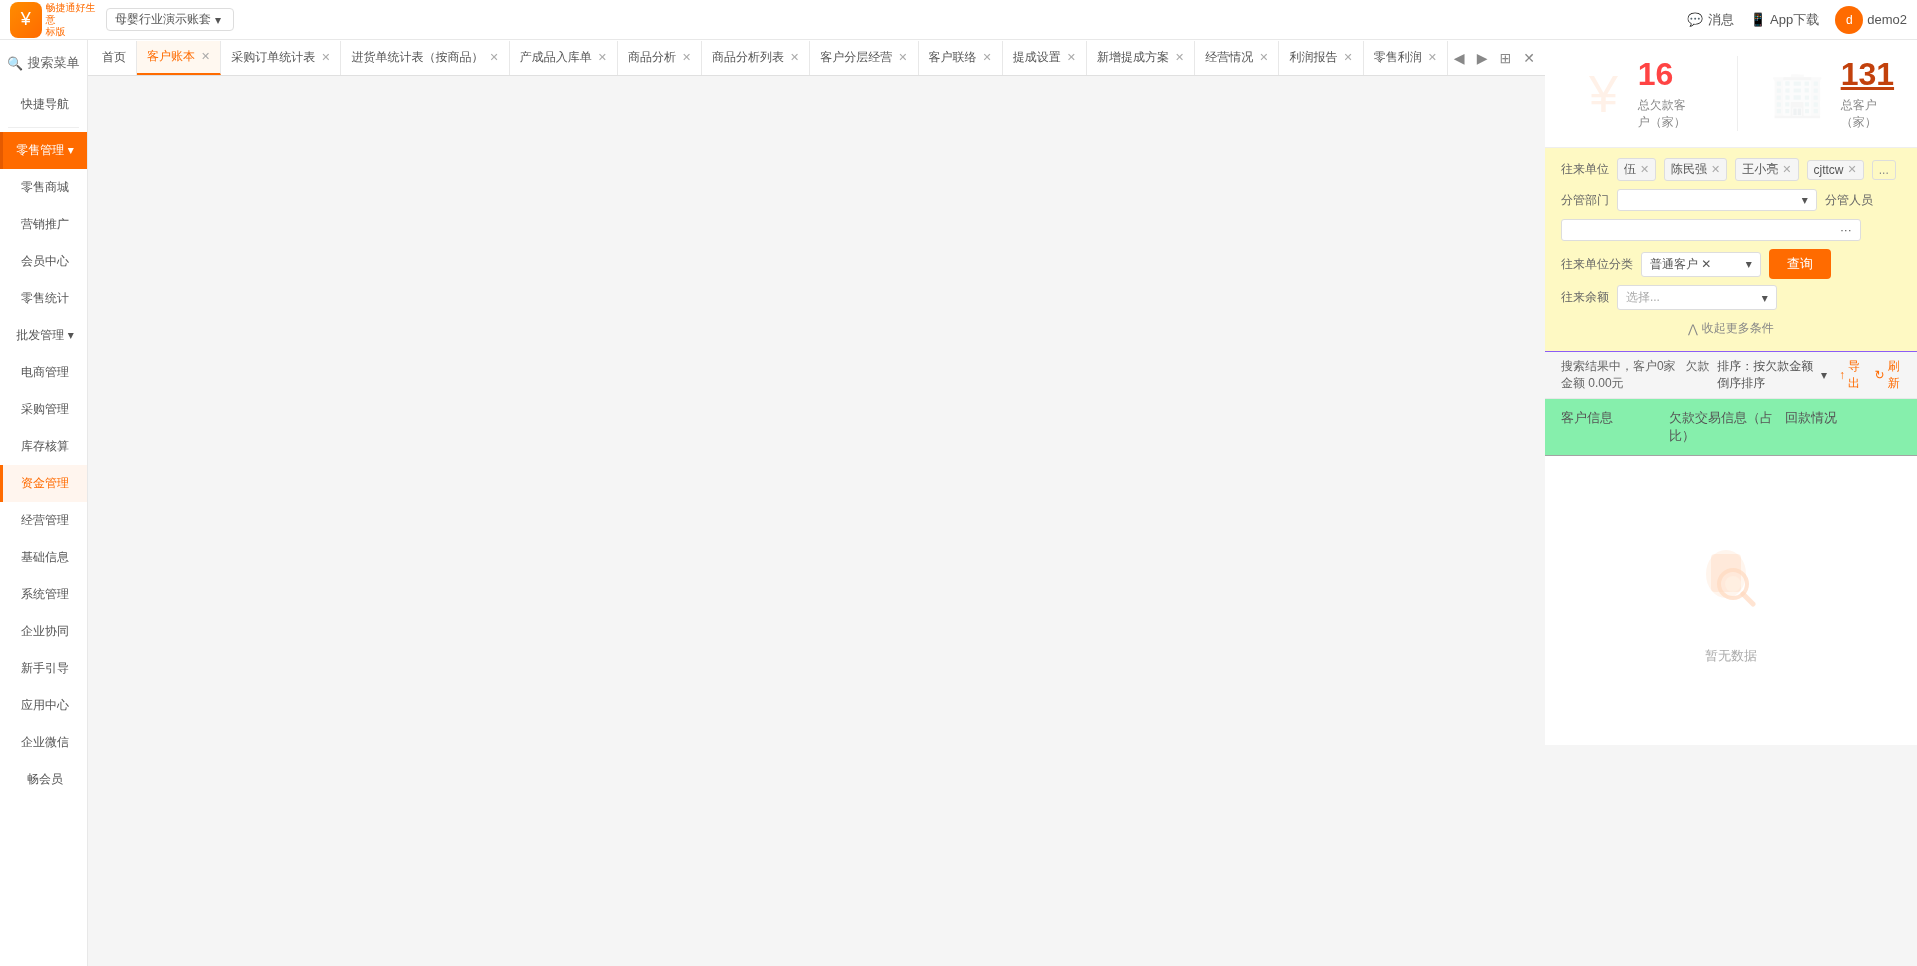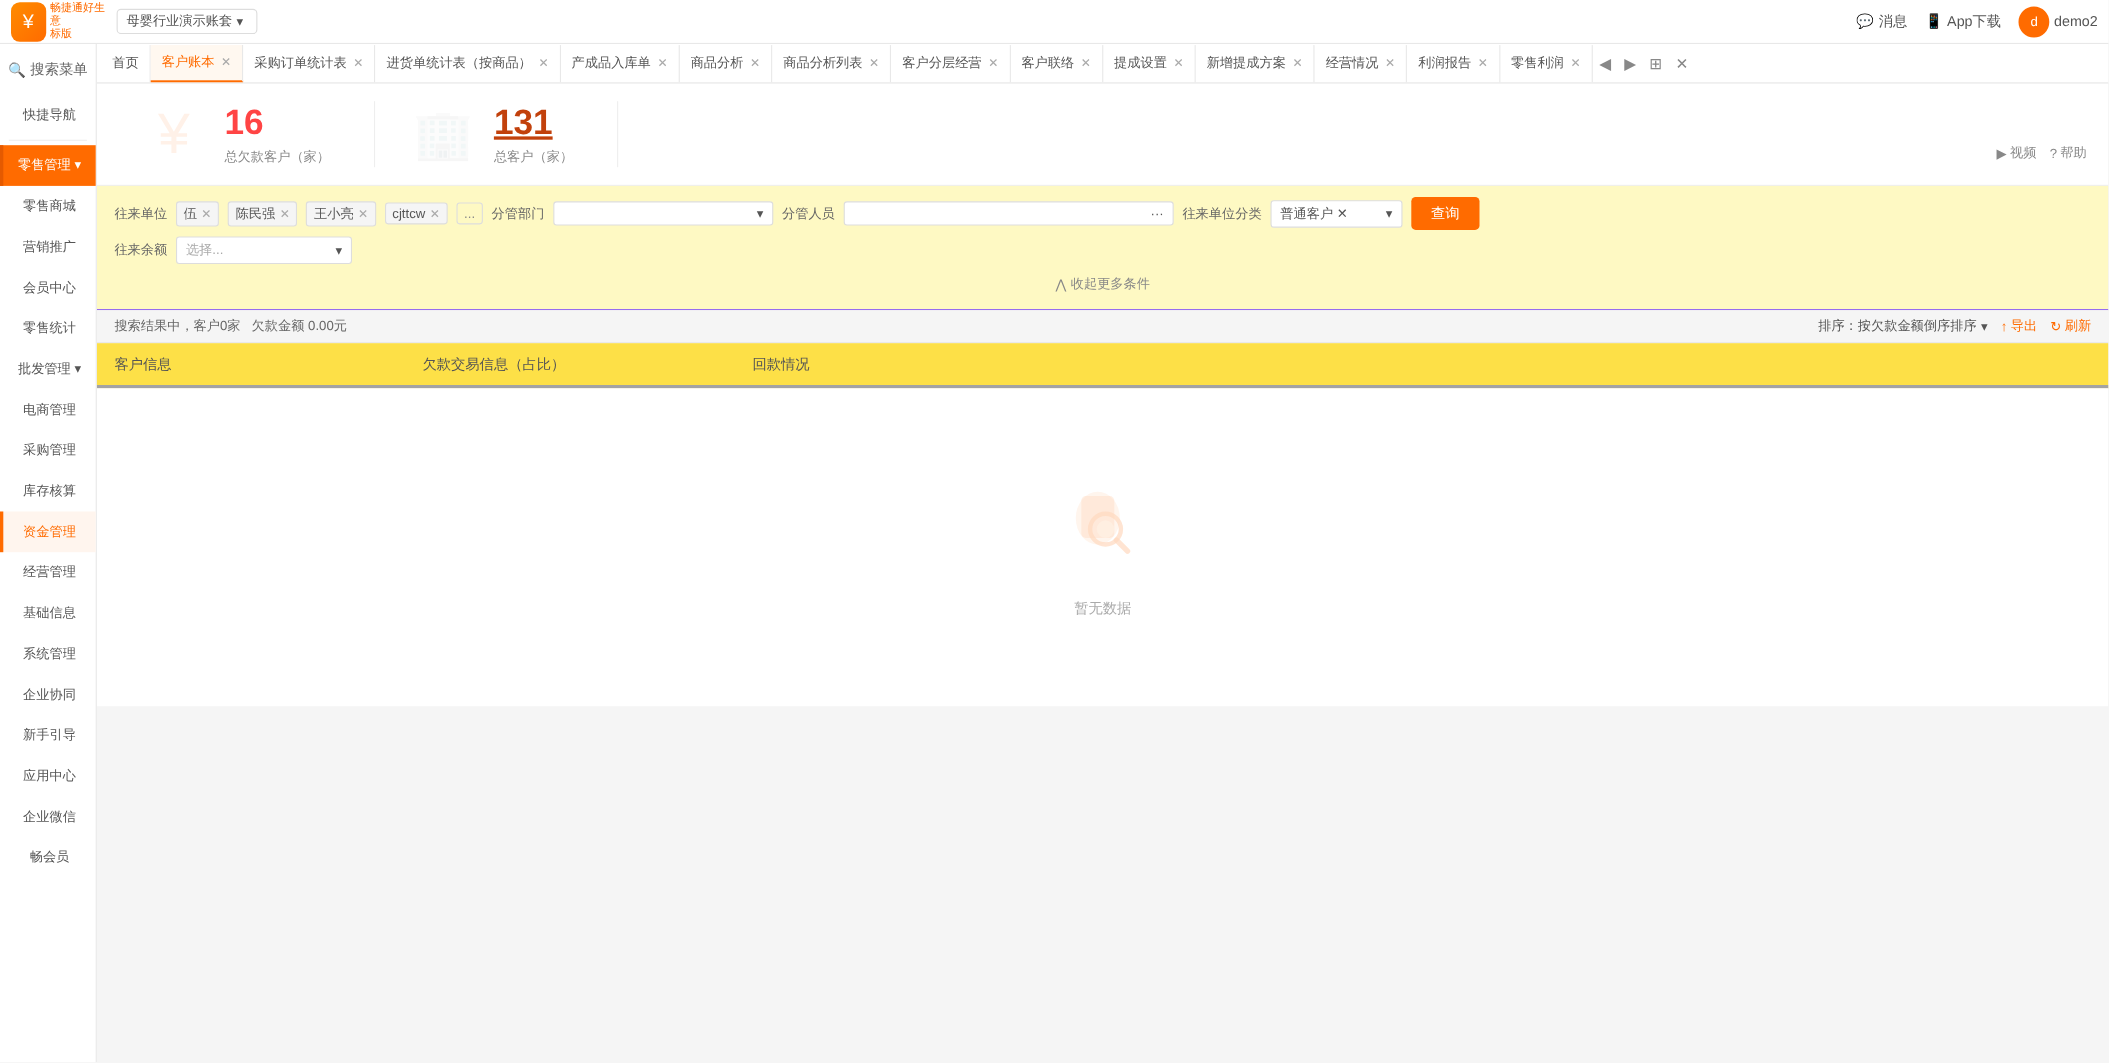--- a/index.html
+++ b/index.html
@@ -3,21 +3,21 @@
   <meta charset="utf-8">
   <style>
     * { box-sizing: border-box; margin: 0; padding: 0; }
     body { font-family: "Microsoft YaHei", "PingFang SC", sans-serif; font-size: 13px; background: #f5f5f5; color: #333; overflow: hidden; }
 
     
     .app-wrapper { display: flex; flex-direction: column; height: 966px; width: 1917px; }
     .top-bar { display: flex; align-items: center; background: #fff; height: 40px; border-bottom: 1px solid #e8e8e8; padding: 0 10px; flex-shrink: 0; }
     .main-layout { display: flex; flex: 1; overflow: hidden; }
     .sidebar { width: 88px; background: #fff; border-right: 1px solid #e8e8e8; display: flex; flex-direction: column; flex-shrink: 0; }
-    .content-area { flex: 1; display: flex; flex-direction: column; overflow: hidden; }
+    .content-area { flex: 1; display: flex; flex-direction: row; overflow: hidden; }
     .tab-bar { background: #fff; border-bottom: 1px solid #e0e0e0; display: flex; align-items: center; height: 36px; flex-shrink: 0; padding: 0 4px; overflow: hidden; }
     .main-content { flex: 1; overflow-y: auto; background: #f5f5f5; }
 
     
     .top-bar-logo { display: flex; align-items: center; width: 88px; flex-shrink: 0; }
     .logo-icon { width: 36px; height: 36px; background: linear-gradient(135deg, #ff8c00, #ff6b00); border-radius: 8px; display: flex; align-items: center; justify-content: center; color: #fff; font-size: 18px; margin-right: 4px; }
     .logo-text { font-size: 10px; color: #ff6b00; line-height: 1.2; }
     .top-bar-selector { display: flex; align-items: center; border: 1px solid #ddd; border-radius: 4px; padding: 2px 8px; cursor: pointer; margin-left: 8px; font-size: 12px; color: #555; }
     .top-bar-selector span { margin-right: 4px; }
     .top-bar-right { margin-left: auto; display: flex; align-items: center; gap: 16px; }
@@ -65,21 +65,21 @@
     .collapse-btn { display: flex; align-items: center; gap: 4px; color: #888; font-size: 12px; cursor: pointer; justify-content: center; padding: 4px 0; }
     .query-btn { background: #ff6b00; color: #fff; border: none; border-radius: 4px; padding: 6px 18px; font-size: 13px; cursor: pointer; }
 
     
     .result-bar { background: #f5f5f5; padding: 6px 16px; display: flex; align-items: center; justify-content: space-between; font-size: 12px; color: #666; border-bottom: 1px solid #e8e8e8; }
     .result-actions { display: flex; align-items: center; gap: 12px; }
     .result-action-btn { display: flex; align-items: center; gap: 3px; color: #ff6b00; cursor: pointer; font-size: 12px; }
     .sort-select { font-size: 12px; color: #555; display: flex; align-items: center; gap: 4px; cursor: pointer; }
 
     
-    .table-header { display: flex; background: #fde047; border-bottom: 3px solid #a3a3a3; padding: 10px 16px; }
+    .table-header { display: flex; background: #86efac; border-bottom: 1px solid #a3a3a3; padding: 10px 16px; }
     .table-col { font-size: 13px; color: #555; font-weight: 500; }
     .col-customer { width: 280px; }
     .col-debt { width: 300px; }
     .col-repay { width: 300px; }
     .col-date { flex: 1; }
     .table-body { background: #fff; }
 
     
     .empty-state { display: flex; flex-direction: column; align-items: center; justify-content: center; padding: 80px 0; }
     .empty-icon { font-size: 80px; margin-bottom: 12px; opacity: 0.5; }

